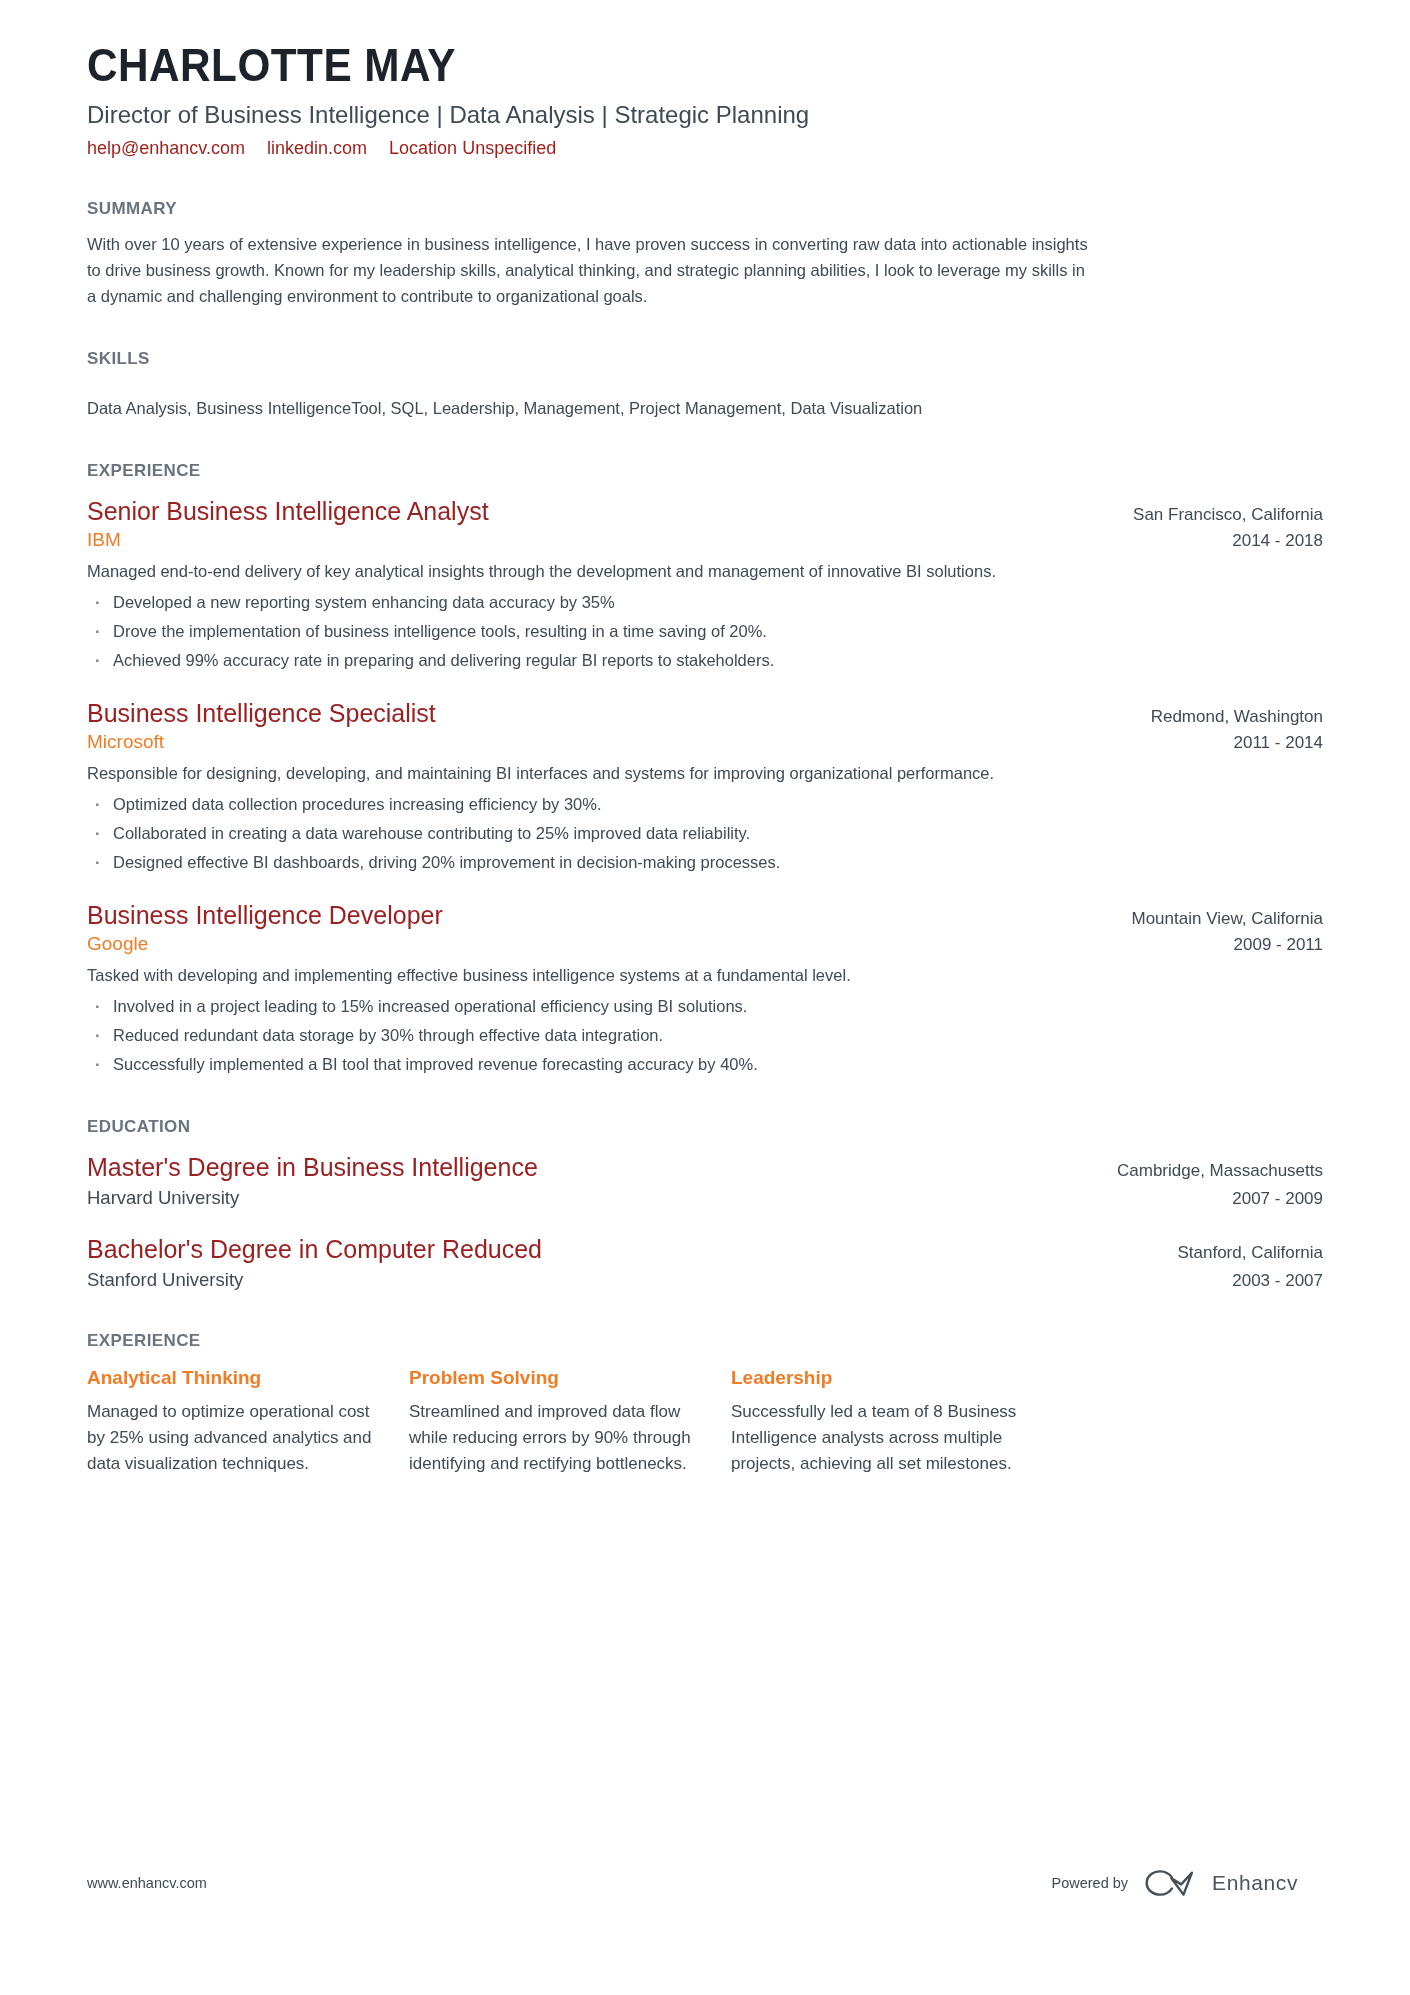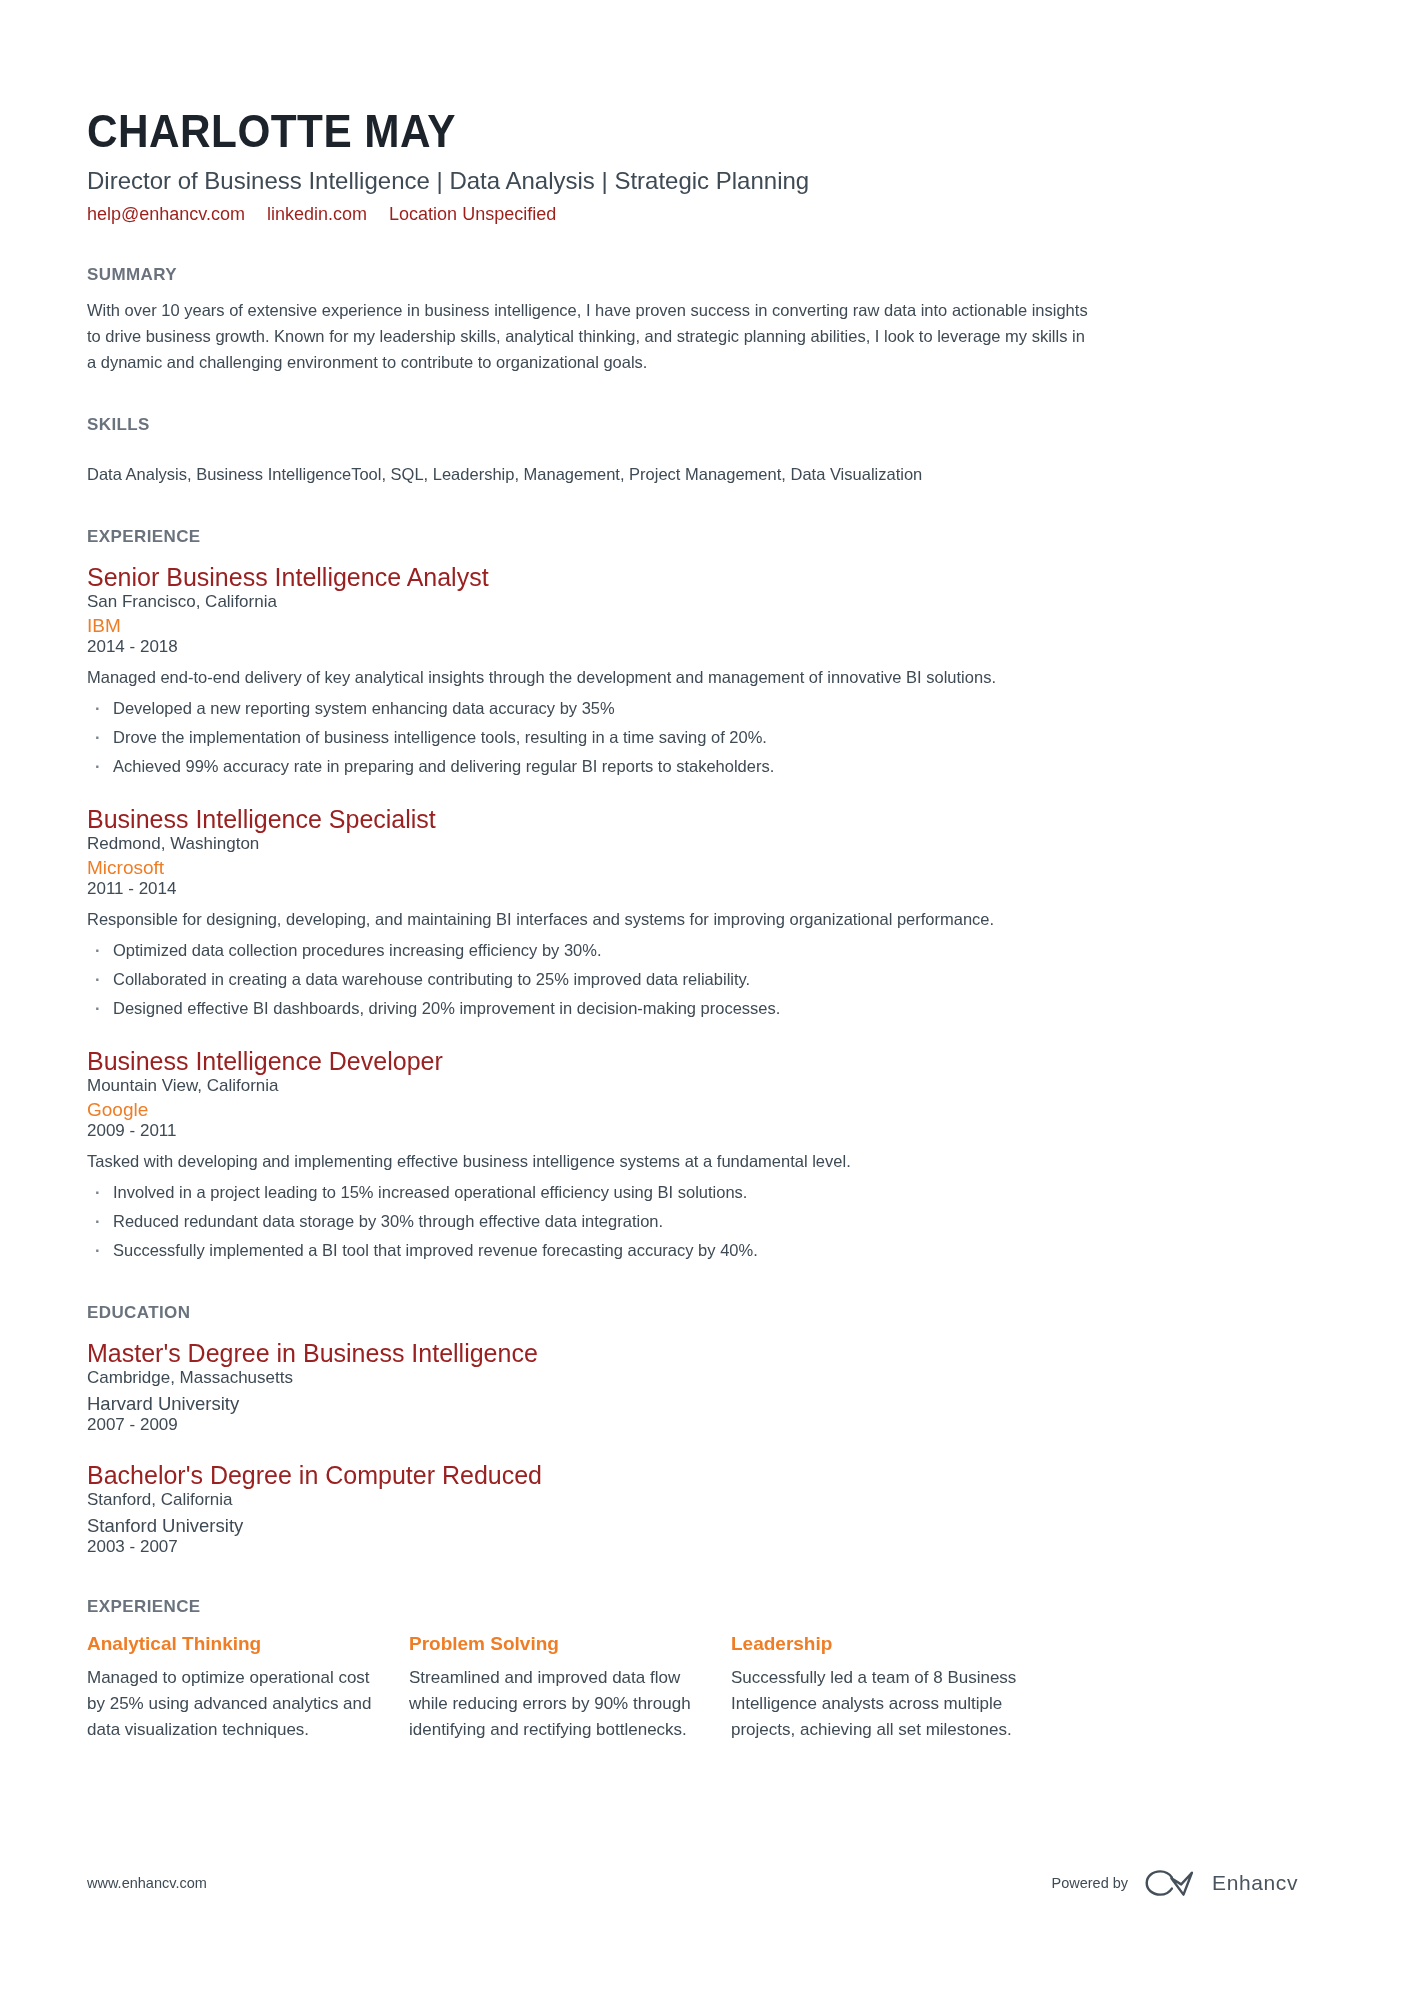--- a/index.html
+++ b/index.html
@@ -5,21 +5,21 @@
   * { box-sizing: border-box; }
   html, body { margin: 0; padding: 0; }
   body {
     width: 1410px;
     height: 1995px;
     background: #ffffff;
     font-family: "Liberation Sans", sans-serif;
     position: relative;
     color: #3E4A54;
   }
-  .page { padding: 104px 87px 0 87px; position: relative; height: 100%; }
+  .page { padding: 38px 87px 0 87px; position: relative; height: 100%; }
 
   
   .name {
     font-size: 46px;
     font-weight: 800;
     color: #1C232B;
     margin: 0;
     letter-spacing: 0.5px;
     transform: scaleX(0.92);
     transform-origin: left bottom;
@@ -39,21 +39,21 @@
     letter-spacing: 0.4px; margin: 0;
   }
   .body {
     font-size: 16.5px; color: #3E4A54; line-height: 26px;
     margin: 12px 0 0 0; max-width: 1010px;
   }
   .skills-line { margin-top: 26px; max-width: 1236px; }
 
   
   .entry { margin-top: 16px; margin-bottom: 26px; }
-  .row { display: flex; justify-content: space-between; align-items: baseline; flex-direction: column; }
+  .row { display: flex; justify-content: space-between; align-items: baseline; }
   .entry-title { font-size: 25px; font-weight: 500; color: #9A2121; margin: 0; }
   .company { font-size: 19px; font-weight: 500; color: #EF7D26; margin-top: 3px; }
   .school { font-size: 18.5px; color: #3E4A54; margin-top: 5px; }
   .meta { font-size: 17px; color: #3E4A54; white-space: nowrap; }
   .entry .body { margin-top: 7px; }
   .bullets { list-style: none; margin: 5px 0 0 0; padding: 0; }
   .bullets li {
     position: relative; padding-left: 26px; margin-top: 3px;
     font-size: 16.5px; line-height: 26px; color: #3E4A54;
   }

